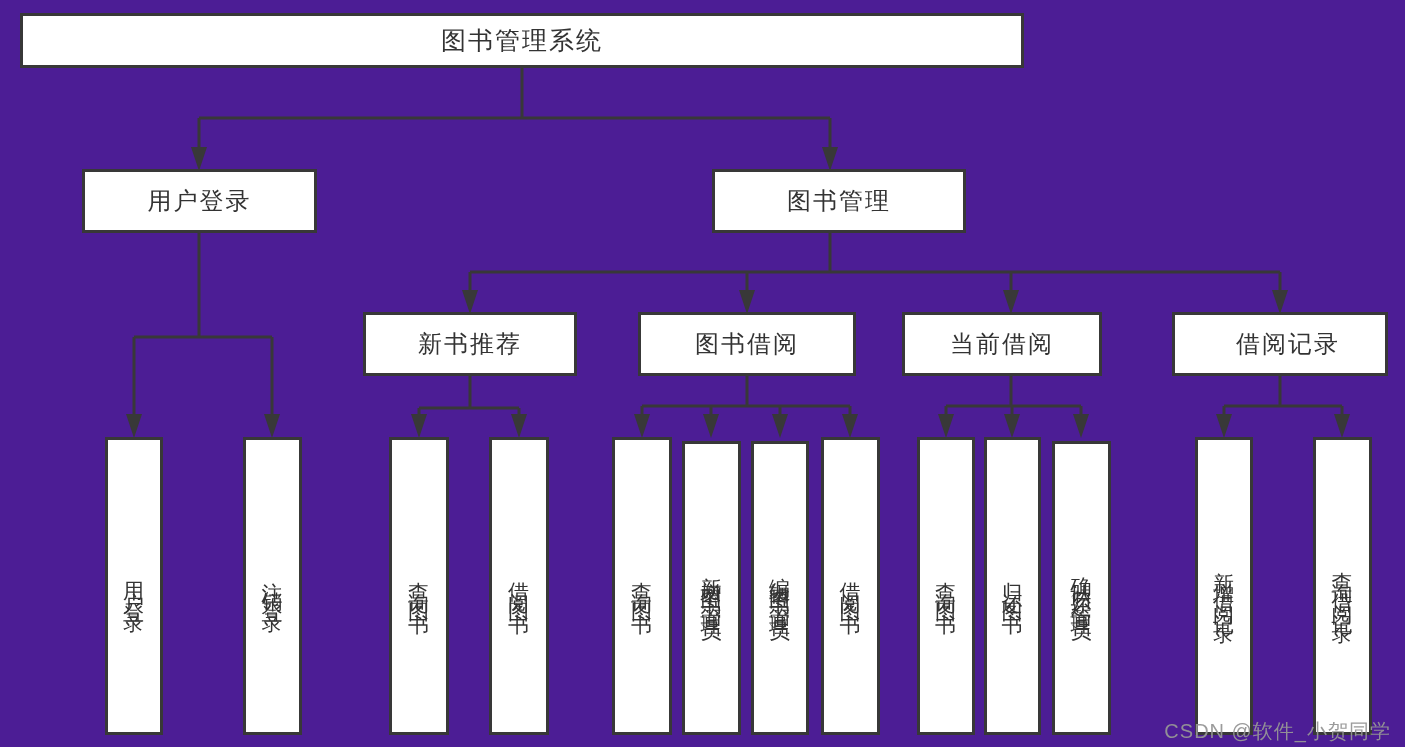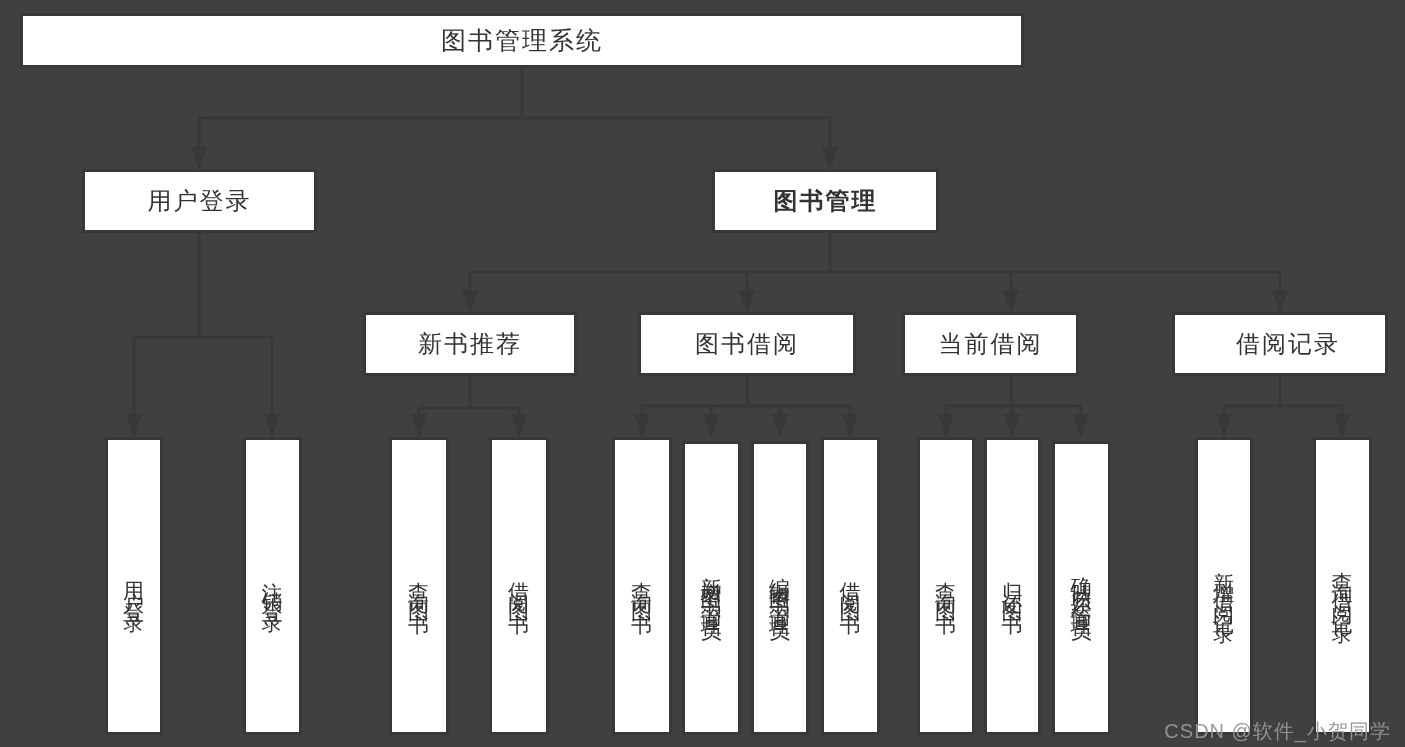--- a/index.html
+++ b/index.html
@@ -3,21 +3,21 @@
 <meta charset="utf-8">
 <style>
   * { margin: 0; padding: 0; box-sizing: border-box; }
   html, body { background: #ffffff; }
   body { font-family: "Liberation Sans", sans-serif; }
 
   .stage {
     position: relative;
     width: 1405px;
     height: 747px;
-    background: #404040;
+    background: #4c1d95;
     overflow: hidden;
   }
 
   svg.wires {
     position: absolute;
     left: 0; top: 0;
     width: 1405px; height: 747px;
     z-index: 1;
   }
 
@@ -94,31 +94,31 @@
     </g>
   </svg>
 
   <div class="node h-node root-node" style="left:20px; top:13px; width:1004px; height:55px;">
     <span>图书管理系统</span>
   </div>
 
   <div class="node h-node" style="left:82px; top:169px; width:235px; height:64px;">
     <span>用户登录</span>
   </div>
-  <div class="node h-node" style="left:712px; top:169px; width:227px; height:64px;font-weight:bold;">
+  <div class="node h-node" style="left:712px; top:169px; width:254px; height:64px;">
     <span>图书管理</span>
   </div>
 
   <div class="node h-node" style="left:363px; top:312px; width:214px; height:64px;">
     <span>新书推荐</span>
   </div>
   <div class="node h-node" style="left:638px; top:312px; width:218px; height:64px;">
     <span>图书借阅</span>
   </div>
-  <div class="node h-node" style="left:902px; top:312px; width:177px; height:64px;">
+  <div class="node h-node" style="left:902px; top:312px; width:200px; height:64px;">
     <span>当前借阅</span>
   </div>
   <div class="node h-node" style="left:1172px; top:312px; width:216px; height:64px;padding-left:16px;">
     <span>借阅记录</span>
   </div>
 
   <div class="node v-node" style="left:105px; top:437px; width:58px; height:298px;">
     <span>用户登录</span>
   </div>
   <div class="node v-node" style="left:243px; top:437px; width:59px; height:298px;">

